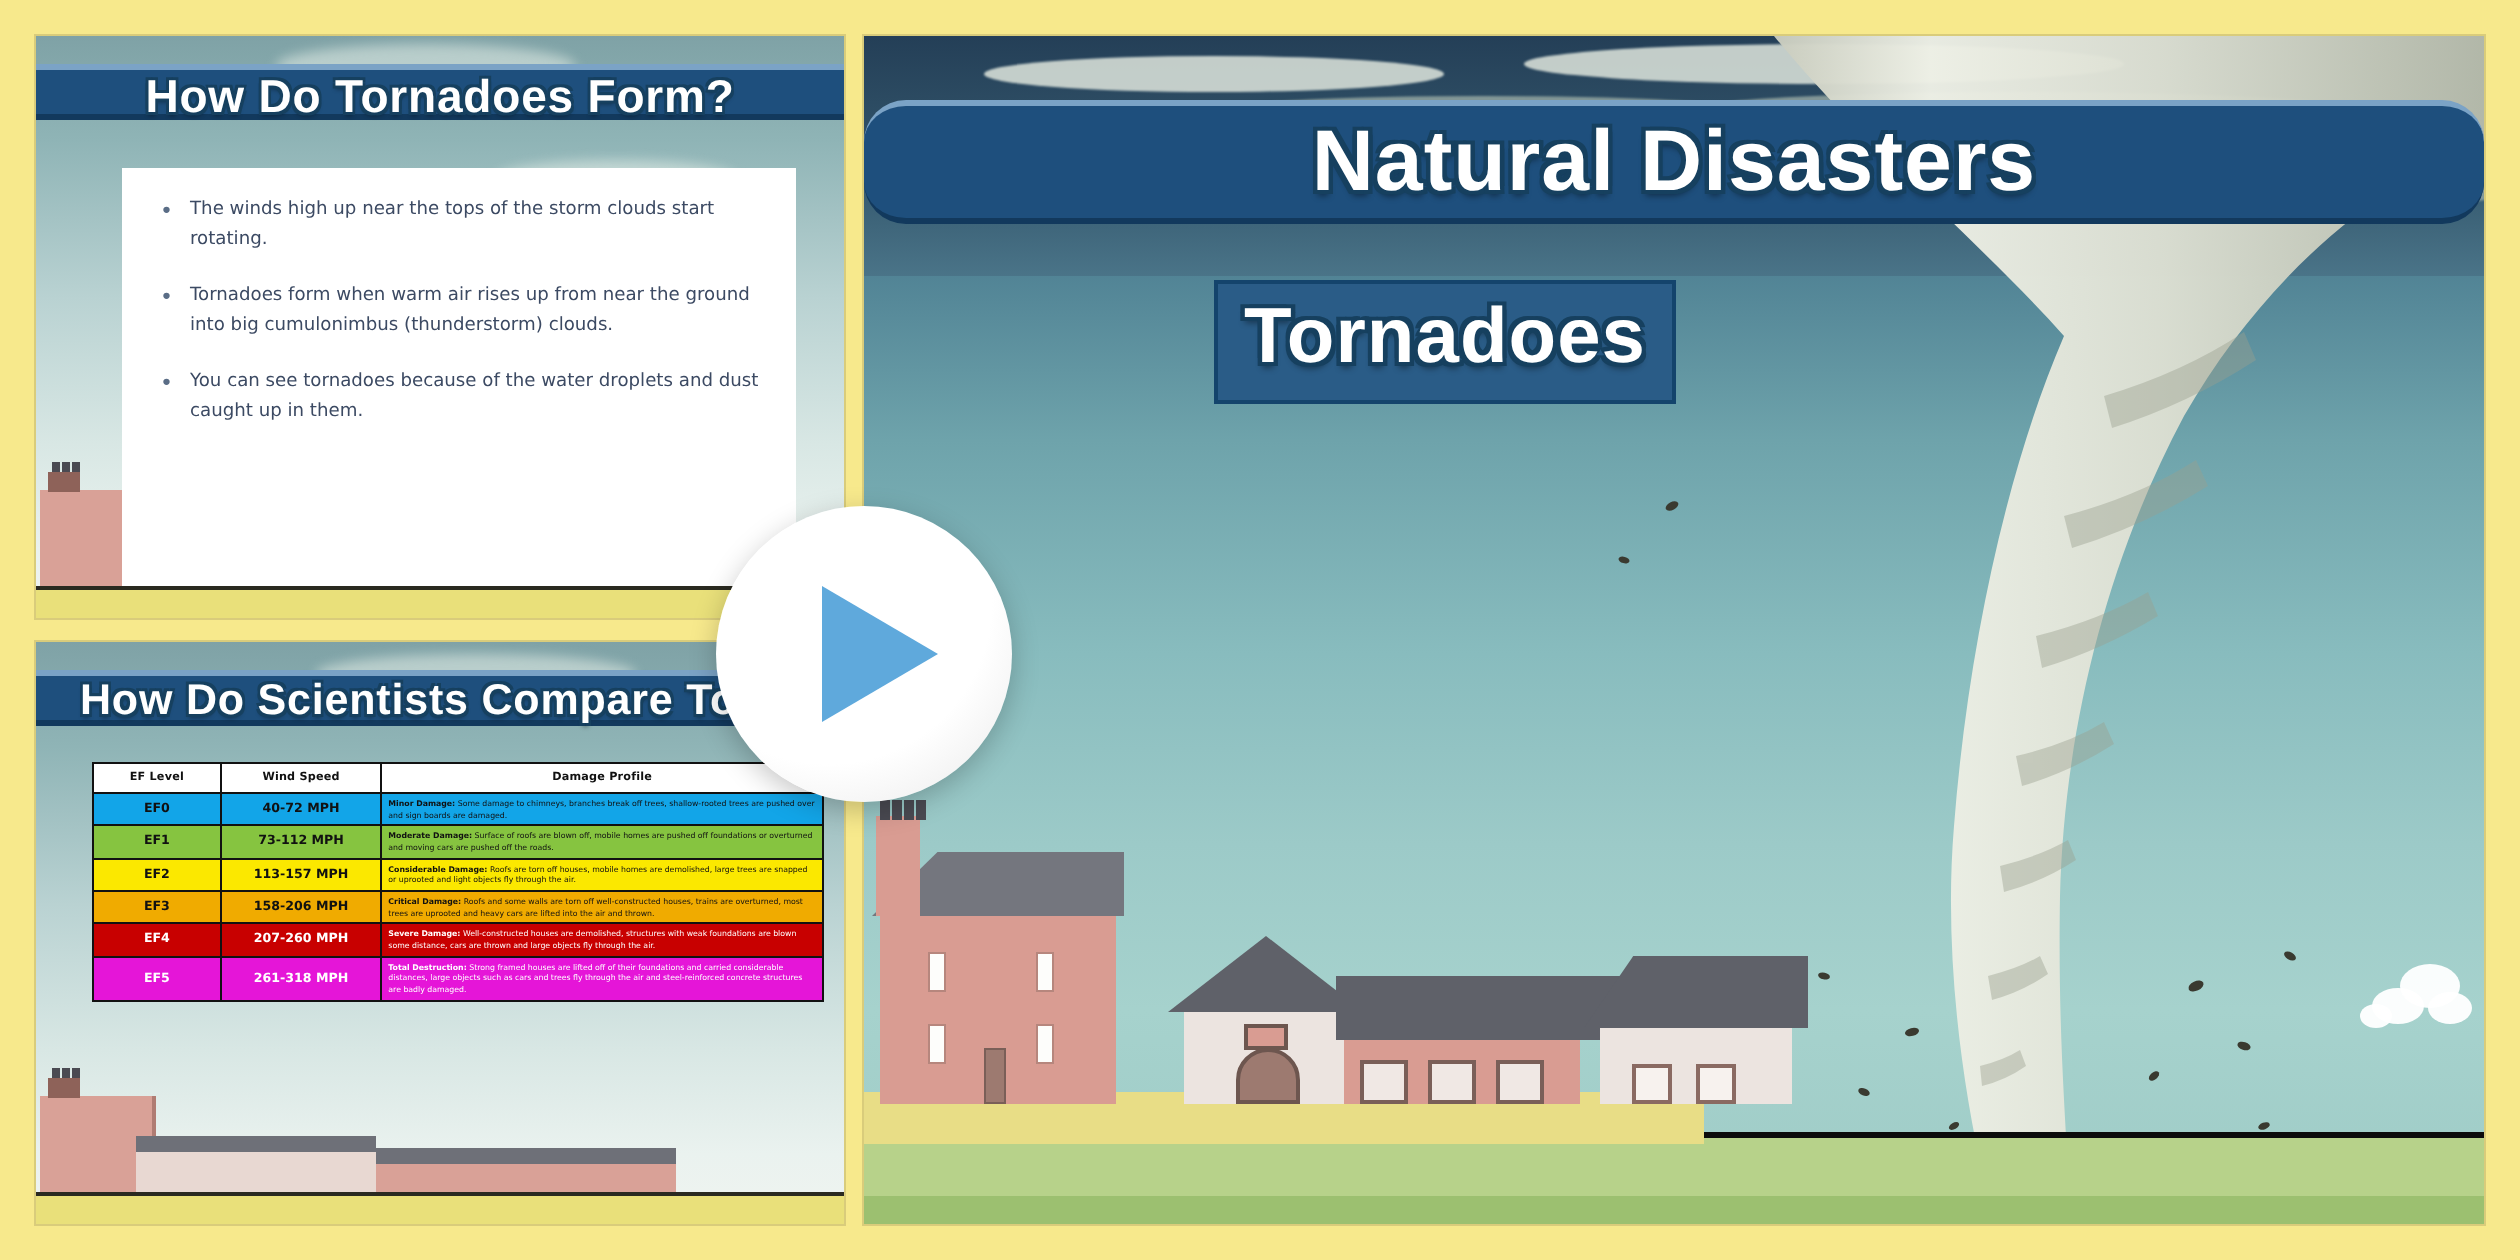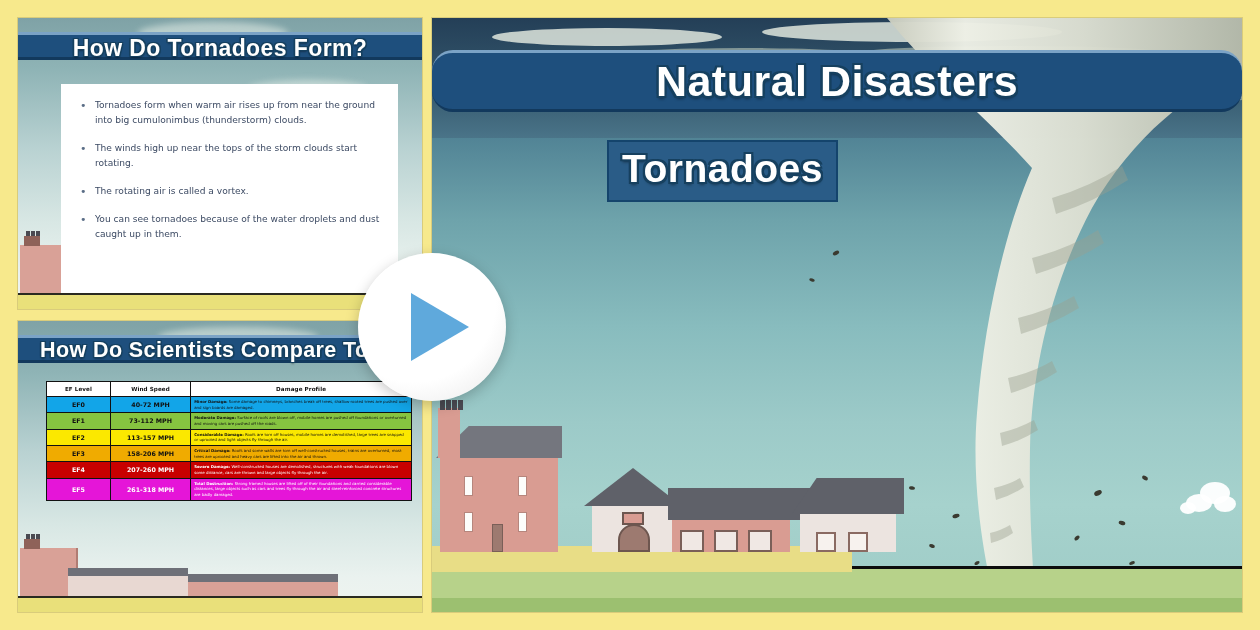--- a/index.html
+++ b/index.html
@@ -315,23 +315,22 @@
       <div class="mini-house3"></div>
       <div class="mini-field"></div>
     </div>
 
     <div class="slide-titlebar">
       <span class="t">How Do Tornadoes Form?</span>
     </div>
 
     <div class="bullet-card">
       <ul>
+        <li>The winds high up near the tops of the storm clouds start rotating.</li>
         <li>Tornadoes form when warm air rises up from near the ground into big cumulonimbus (thunderstorm) clouds.</li>
-        <li>The winds high up near the tops of the storm clouds start rotating.</li>
-        <li>The rotating air is called a vortex.</li>
         <li>You can see tornadoes because of the water droplets and dust caught up in them.</li>
       </ul>
     </div>
   </div>
 
   <div class="slide" id="slide-scale">
     <div class="sky-scene">
       <div class="cloud-wisp" style="left:140px;top:6px;width:160px;height:20px;"></div>
       <div class="mini-house"></div>
       <div class="mini-house2"></div>

